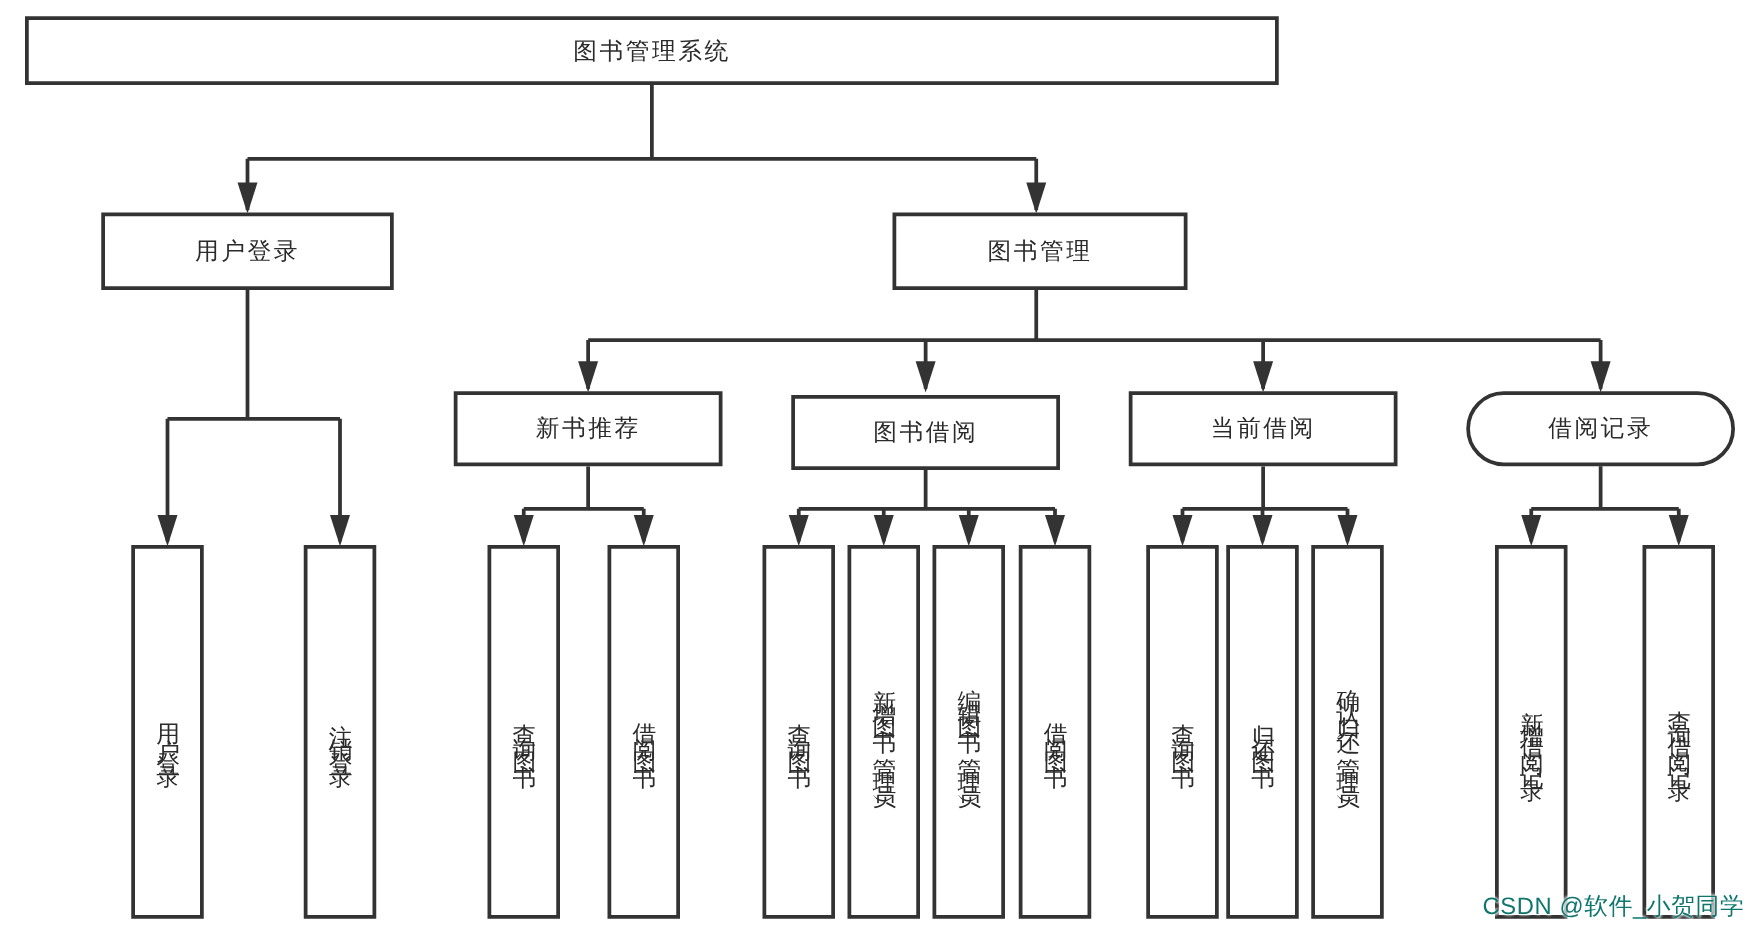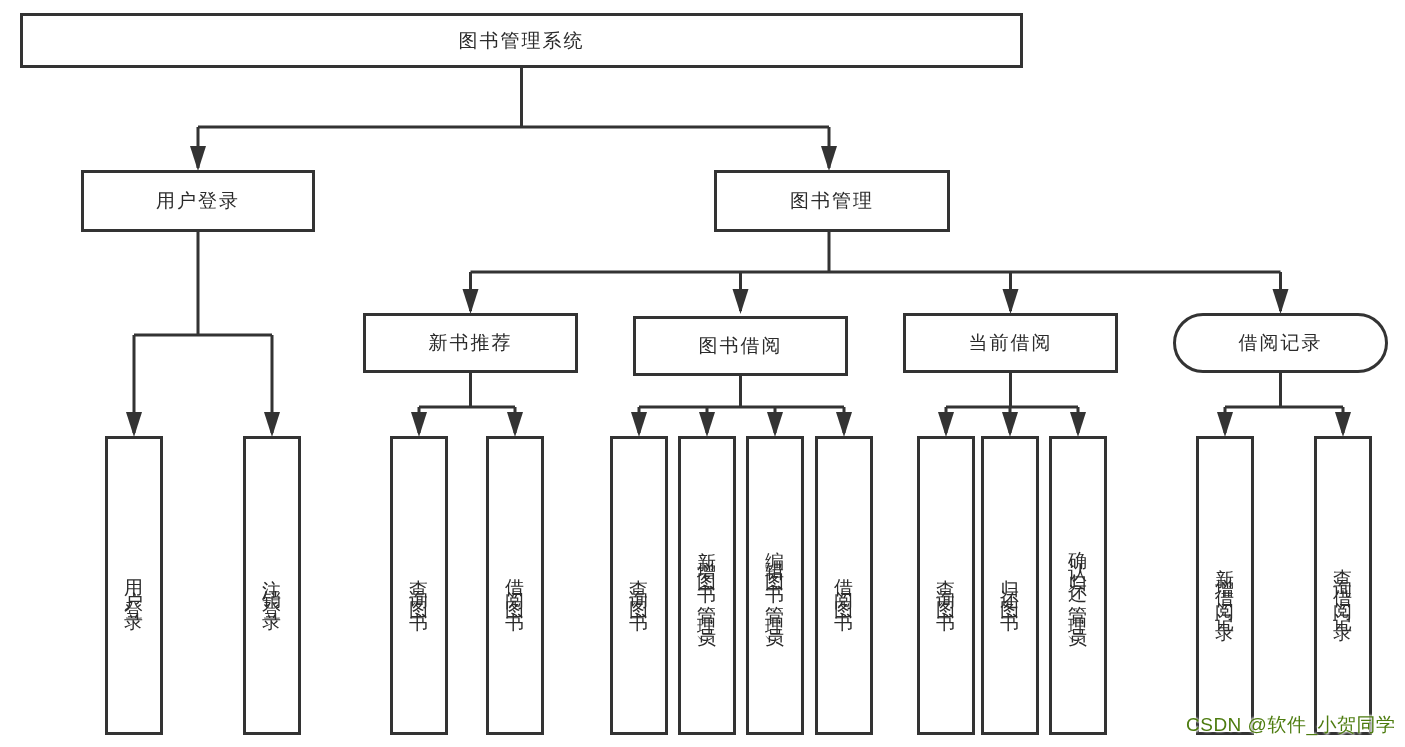--- a/index.html
+++ b/index.html
@@ -43,21 +43,21 @@
     line-height: 1;
     color: #2b2b2b;
   }
   #watermark {
     position: absolute;
     left: 1186px;
     top: 712px;
     width: 214px;
     font-size: 19px;
     letter-spacing: 0.5px;
-    color: #4d7c0f;
+    color: #0f766e;
     white-space: nowrap;
     text-shadow: 1px 1px 2px rgba(255,255,255,0.95), -1px -1px 2px rgba(255,255,255,0.95), 0 0 3px rgba(255,255,255,0.9);
     z-index: 5;
   }
 </style>
 </head>
 <body>
 
 <div id="canvas">
 

